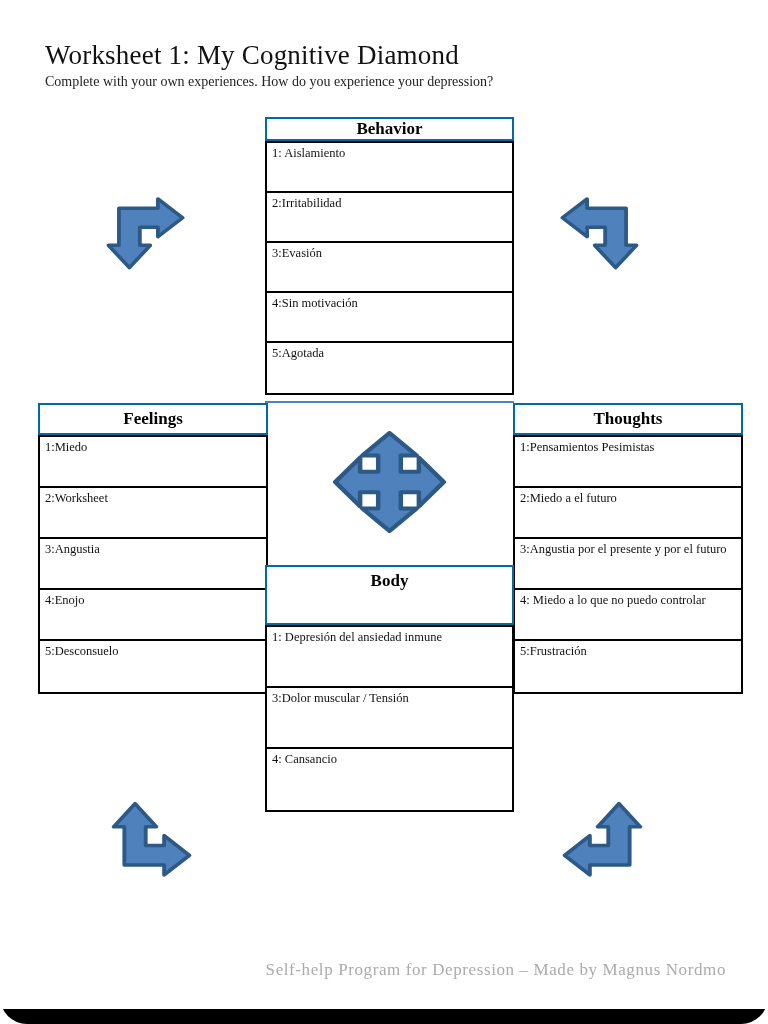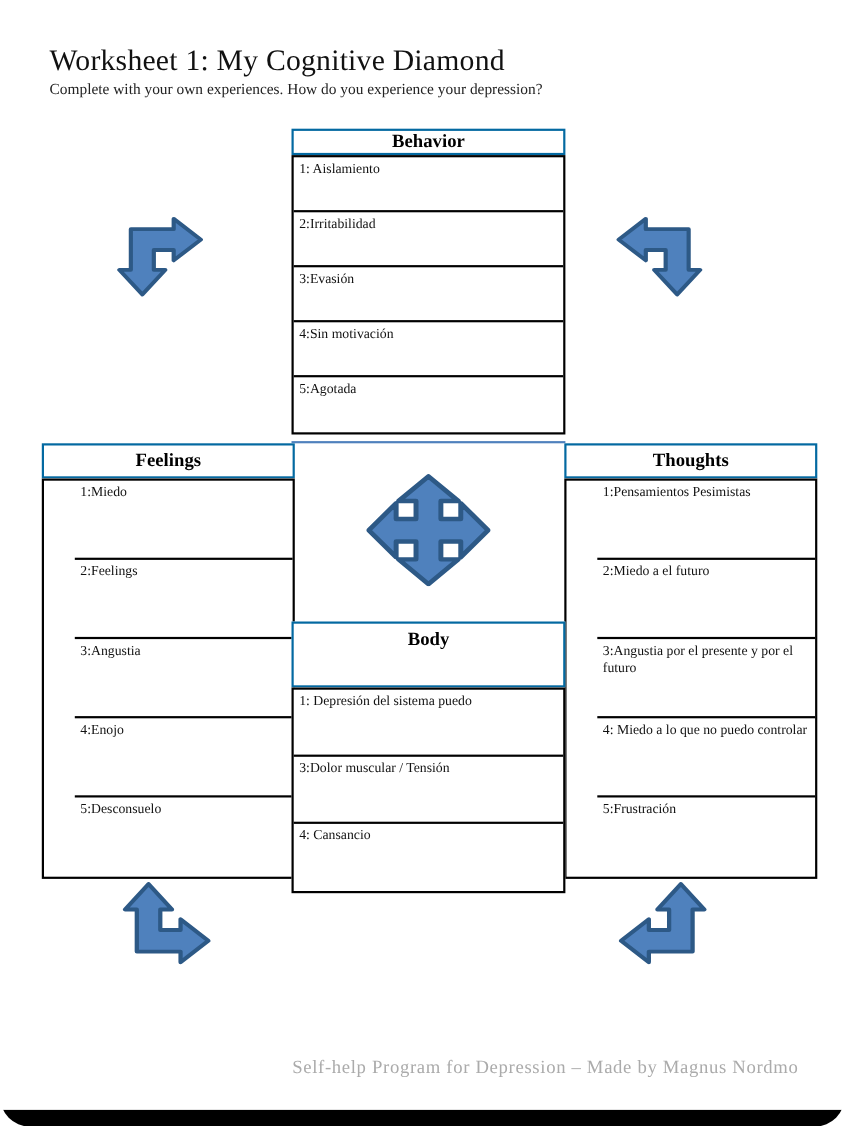--- a/index.html
+++ b/index.html
@@ -31,21 +31,21 @@
   .tbl .row:last-child{border-bottom:none;}
   
   .tbl-behavior{left:265px;top:117px;width:249px;}
   .tbl-behavior .thead{height:24px;line-height:20px;}
   .tbl-behavior .row{height:50px;}
   .blue-underline{position:absolute;left:265px;top:401px;width:249px;height:2px;background:#4f81bd;}
   
   .tbl-feelings{left:38px;top:403px;width:230px;}
   .tbl-thoughts{left:513px;top:403px;width:230px;}
   .tbl-feelings .thead,.tbl-thoughts .thead{height:32px;padding-top:4px;}
-  .tbl-feelings .row,.tbl-thoughts .row{height:72px;margin-left:28px;}
+  .tbl-feelings .row,.tbl-thoughts .row{height:51px;}
   
   .tbl-body{left:265px;top:565px;width:249px;}
   .tbl-body .thead{height:60px;padding-top:4px;}
   .tbl-body .row{height:61px;}
   
   .arrow{position:absolute;}
   .arrow svg{display:block;width:100%;height:100%;}
   .arrow-tl{left:99px;top:192px;width:95px;height:86px;}
   .arrow-tr{left:551px;top:192px;width:95px;height:86px;transform:scaleX(-1);}
   .arrow-bl{left:104px;top:793px;width:97px;height:89px;transform:scaleY(-1);}
@@ -75,42 +75,42 @@
       <div class="row">4:Sin motivación</div>
       <div class="row">5:Agotada</div>
     </div>
   </div>
   <div class="blue-underline"></div>
 
   <div class="tbl tbl-feelings">
     <div class="thead">Feelings</div>
     <div class="tbody">
       <div class="row">1:Miedo</div>
-      <div class="row">2:Feelings</div>
+      <div class="row">2:Worksheet</div>
       <div class="row">3:Angustia</div>
       <div class="row">4:Enojo</div>
       <div class="row">5:Desconsuelo</div>
     </div>
   </div>
 
   <div class="tbl tbl-thoughts">
     <div class="thead">Thoughts</div>
     <div class="tbody">
       <div class="row">1:Pensamientos Pesimistas</div>
       <div class="row">2:Miedo a el futuro</div>
       <div class="row">3:Angustia por el presente y por el futuro</div>
       <div class="row">4: Miedo a lo que no puedo controlar</div>
       <div class="row">5:Frustración</div>
     </div>
   </div>
 
   <div class="tbl tbl-body">
     <div class="thead">Body</div>
     <div class="tbody">
-      <div class="row">1: Depresión del sistema puedo</div>
+      <div class="row">1: Depresión del ansiedad inmune</div>
       <div class="row">3:Dolor muscular / Tensión</div>
       <div class="row">4: Cansancio</div>
     </div>
   </div>
 
   <div class="arrow arrow-tl">
     <svg viewBox="0 0 100 100" preserveAspectRatio="none">
       <path d="M88,30 L62,52 L62,41 L43,41 L43,62 L54,62 L32,88 L10,62 L21,62 L21,19 L62,19 L62,8 Z" fill="#4f81bd" stroke="#2d5986" stroke-width="4" stroke-linejoin="round"></path>
     </svg>
   </div>

